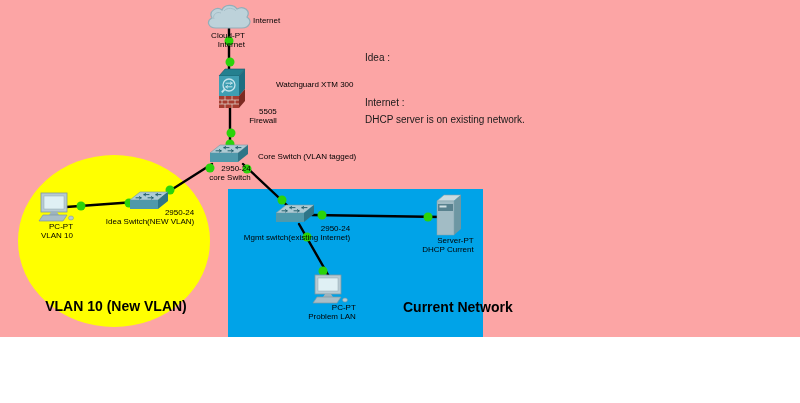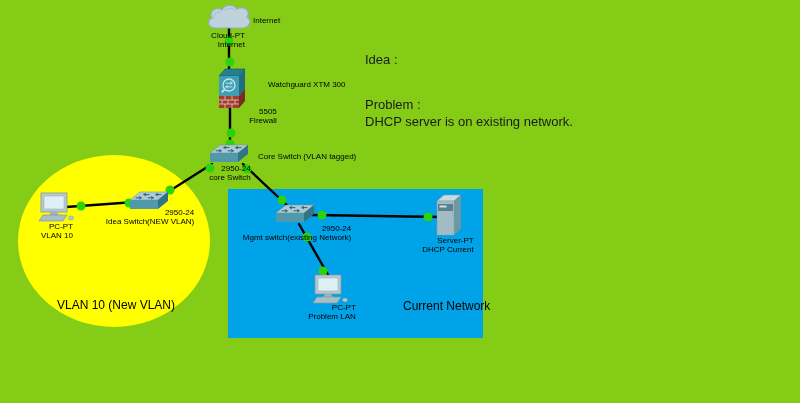--- a/index.html
+++ b/index.html
@@ -1,25 +1,25 @@
 <!DOCTYPE html>
 <html><head>
 <meta charset="utf-8">
 <style>
   html,body{margin:0;padding:0;}
   body{font-family:"Liberation Sans",sans-serif;background:#ffffff;}
-  #canvas{position:relative;width:800px;height:403px;background:#84cc16;overflow:hidden;}
+  #canvas{position:relative;width:800px;height:337px;background:#fca5a5;overflow:hidden;}
   .zone{position:absolute;z-index:1;}
   #links{position:absolute;left:0;top:0;z-index:2;}
   .icon{position:absolute;z-index:3;}
   .lbl{position:absolute;z-index:4;font-size:8px;line-height:9px;color:#000;white-space:nowrap;}
   .lbl.center{transform:translateX(-50%);text-align:right;}
-  .note-line{position:absolute;z-index:4;font-size:13px;color:#1a1a1a;white-space:nowrap;}
+  .note-line{position:absolute;z-index:4;font-size:10px;color:#1a1a1a;white-space:nowrap;}
   .cable{stroke:#000;stroke-width:2.4;stroke-linecap:round;}
-  .zone-label{position:absolute;z-index:4;font-size:12px;color:#000;white-space:nowrap;}
+  .zone-label{position:absolute;z-index:4;font-size:14px;color:#000;white-space:nowrap;font-weight:bold;}
 </style>
 </head>
 <body>
 
 <div id="canvas">
 
   <svg class="zone" style="left:16px;top:153px;" width="198" height="178">
     <ellipse cx="98" cy="88" rx="96" ry="86" fill="#ffff00"></ellipse>
   </svg>
   <svg class="zone" style="left:228px;top:189px;" width="255" height="149">
@@ -142,21 +142,21 @@
     <polygon points="5,23 29,23 25,29 1,29" fill="#a9bec7" stroke="#7e98a2" stroke-width="0.7"></polygon>
     <ellipse cx="33" cy="26" rx="2.5" ry="2" fill="#b7cad2" stroke="#7e98a2" stroke-width="0.6"></ellipse>
   </svg>
 
   <div class="lbl" style="left:253px;top:16px;">Internet</div>
   <div class="lbl center" style="left:228px;top:31px;">
     <div>Cloud-PT</div>
     <div>Internet</div>
   </div>
 
-  <div class="lbl" style="left:268px;top:80px;">Watchguard XTM 300</div>
+  <div class="lbl" style="left:276px;top:80px;">Watchguard XTM 300</div>
   <div class="lbl center" style="left:231px;top:107px;margin-left:32px;">
     <div>5505</div>
     <div>Firewall</div>
   </div>
 
   <div class="lbl" style="left:258px;top:152px;">Core Switch (VLAN tagged)</div>
   <div class="lbl center" style="left:230px;top:164px;">
     <div>2950-24</div>
     <div>core Switch</div>
   </div>
@@ -166,33 +166,33 @@
     <div>Idea Switch(NEW VLAN)</div>
   </div>
 
   <div class="lbl center" style="left:57px;top:222px;">
     <div>PC-PT</div>
     <div>VLAN 10</div>
   </div>
 
   <div class="lbl center" style="left:297px;top:224px;">
     <div>2950-24</div>
-    <div>Mgmt switch(existing Network)</div>
+    <div>Mgmt switch(existing Internet)</div>
   </div>
 
   <div class="lbl center" style="left:448px;top:236px;">
     <div>Server-PT</div>
     <div>DHCP Current</div>
   </div>
 
   <div class="lbl center" style="left:332px;top:303px;">
     <div>PC-PT</div>
     <div>Problem LAN</div>
   </div>
 
   <div class="zone-label" style="left:116px;top:298px;transform:translateX(-50%);">VLAN 10 (New VLAN)</div>
   <div class="zone-label" style="left:403px;top:299px;">Current Network</div>
 
   <div class="note-line" style="left:365px;top:52px;">Idea :</div>
-  <div class="note-line" style="left:365px;top:97px;">Problem :</div>
+  <div class="note-line" style="left:365px;top:97px;">Internet :</div>
   <div class="note-line" style="left:365px;top:114px;text-align:right;">DHCP server is on existing network.</div>
 
 </div>
 
 </body></html>

